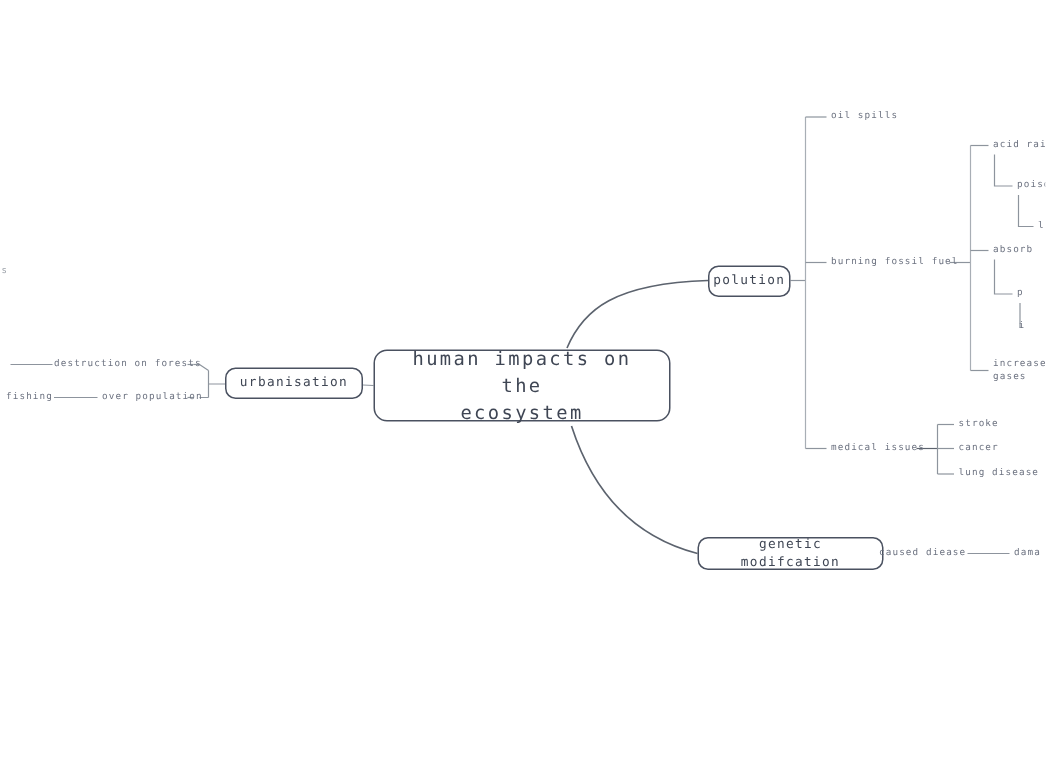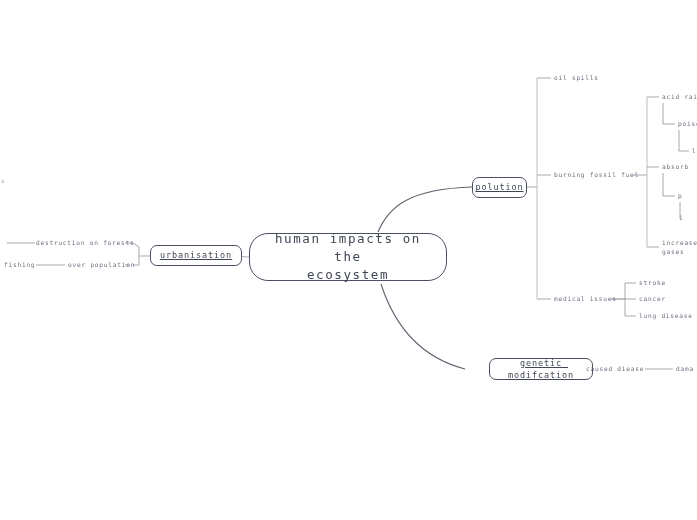--- a/index.html
+++ b/index.html
@@ -33,29 +33,28 @@
     display: flex;
     align-items: center;
     justify-content: center;
     text-align: center;
     letter-spacing: 0.5px;
     white-space: pre-wrap;
     line-height: 1.45;
   }
   .node.root {
     font-size: 12.5px;
-    border-radius: 19px;
+    border-radius: 9px;
     letter-spacing: 1.6px;
     padding: 19px 10px;
   }
   .node.lvl1 {
     font-size: 8.5px;
     letter-spacing: 0.9px;
     padding: 3px 7px;
-    text-decoration: underline;
   }
   .leaf {
     position: absolute;
     color: #6c7280;
     font-size: 6.2px;
     letter-spacing: 0.75px;
     white-space: nowrap;
     line-height: 1.35;
     transform: translateY(-50%);
   }
@@ -128,21 +127,21 @@
   </div>
 
   <div class="node lvl1" style="left:150px; top:245px; width:92px; height:21px;">
     <span>urbanisation</span>
   </div>
 
   <div class="node lvl1" style="left:472px; top:177px; width:55px; height:21px;">
     <span>polution</span>
   </div>
 
-  <div class="node lvl1" style="left:465px; top:358px; width:104px; height:22px;margin-left:24px;">
+  <div class="node lvl1" style="left:465px; top:358px; width:124px; height:22px;">
     <span>genetic modifcation</span>
   </div>
 
   <div class="leaf" style="left:36px; top:243px;">destruction on forests</div>
 
   <div class="leaf" style="left:68px; top:265px;">over population</div>
 
   <div class="leaf" style="left:4px; top:265px;">fishing</div>
 
   <div class="leaf" style="left:554px; top:78px;">oil spills</div>

